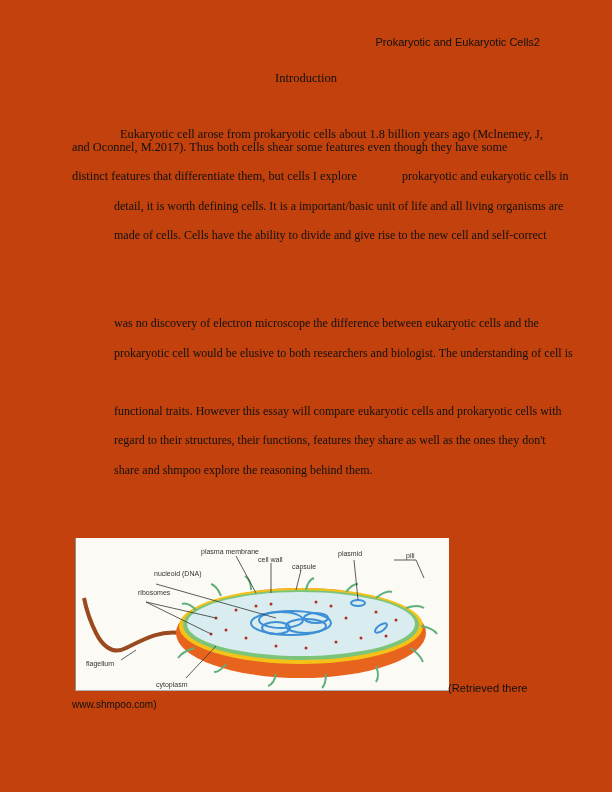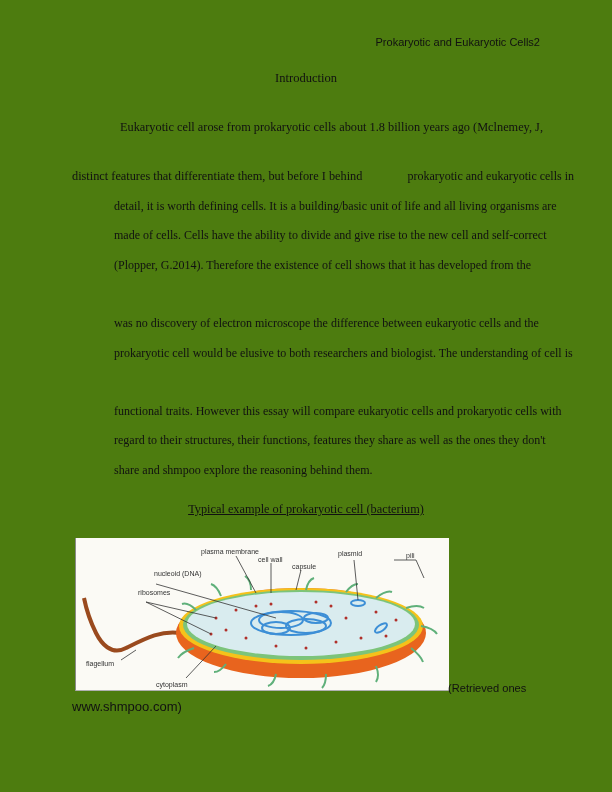--- a/index.html
+++ b/index.html
@@ -1,49 +1,48 @@
 <!DOCTYPE html>
 <html><head>
 <meta charset="utf-8">
 <style>
   html, body { margin: 0; padding: 0; background: #ffffff; }
   body { width: 612px; height: 792px; position: relative; overflow: hidden; color: #111; }
-  .page { position: absolute; left: 0; top: 0; width: 612px; height: 792px; background: #4d7c0f; }
+  .page { position: absolute; left: 0; top: 0; width: 612px; height: 792px; background: #c2410c; }
   .running-head { position: absolute; right: 72px; top: 36px; font-family: "Liberation Sans", sans-serif; font-size: 11px; color: #111; }
   .title { position: absolute; left: 0; width: 612px; top: 71px; text-align: center; font-family: "Liberation Serif", serif; font-size: 12.5px; }
   .line { position: absolute; left: 72px; font-size: 11.6px; white-space: nowrap; }
   .serif { font-family: "Liberation Serif", serif; font-size: 12.3px; }
   .sans { font-family: Liberation Serif, serif; font-size: 12px; padding-left: 42px; }
   .caption { position: absolute; left: 0; width: 612px; top: 502px; text-align: center; font-family: "Liberation Serif", serif; font-size: 12.3px; text-decoration: underline; }
   .figure { position: absolute; left: 75px; top: 538px; width: 373px; height: 152px; background: #fbfaf5; border-left: 1px solid #8a8a8a; border-bottom: 1px solid #b0b0b0; }
   .retrieved { position: absolute; left: 448px; top: 682px; font-family: "Liberation Sans", sans-serif; font-size: 11.1px; }
-  .retrieved2 { position: absolute; left: 72px; top: 699px; font-family: "Liberation Sans", sans-serif; font-size: 13px; }
+  .retrieved2 { position: absolute; left: 72px; top: 699px; font-family: "Liberation Sans", sans-serif; font-size: 10px; }
   .lbl { font-family: "Liberation Sans", sans-serif; font-size: 7px; fill: #333; }
 </style>
 </head>
 <body>
 
 <div class="page">
   <div class="running-head">Prokaryotic and Eukaryotic Cells2</div>
   <div class="title">Introduction</div>
 
-  <div class="line serif" style="top:120px; left:120px;">Eukaryotic cell arose from prokaryotic cells about 1.8 billion years ago (Mclnemey, J,</div>
+  <div class="line serif" style="top:127px; left:120px;">Eukaryotic cell arose from prokaryotic cells about 1.8 billion years ago (Mclnemey, J,</div>
+  <div class="line serif" style="top:140px;">and Oconnel, M.2017). Thus both cells shear some features even though they have some</div>
   <div class="line" style="top:169px;">
-    <span class="serif">distinct features that differentiate them, but before I behind </span><span class="sans">prokaryotic and eukaryotic cells in</span>
+    <span class="serif">distinct features that differentiate them, but cells I explore </span><span class="sans">prokaryotic and eukaryotic cells in</span>
   </div>
-  <div class="line sans" style="top:199px;">detail, it is worth defining cells. It is a building/basic unit of life and all living organisms are</div>
+  <div class="line sans" style="top:199px;">detail, it is worth defining cells. It is a important/basic unit of life and all living organisms are</div>
   <div class="line sans" style="top:228px;">made of cells.  Cells have the ability to divide and give rise to the new cell and self-correct</div>
-  <div class="line sans" style="top:258px;">(Plopper, G.2014). Therefore the existence of cell shows that it has developed from the</div>
   <div class="line sans" style="top:316px;">was no discovery of electron microscope the difference between eukaryotic cells and the</div>
   <div class="line sans" style="top:346px;">prokaryotic cell would be elusive to both researchers and biologist. The understanding of cell is</div>
   <div class="line sans" style="top:404px;">functional traits. However this essay will compare eukaryotic cells and prokaryotic cells with</div>
   <div class="line sans" style="top:433px;">regard to their structures, their functions, features they share as well as the ones they don't</div>
   <div class="line sans" style="top:463px;">share and shmpoo explore the reasoning behind them.</div>
 
-  <div class="caption">Typical example of prokaryotic cell (bacterium)</div>
 
   <div class="figure">
     <svg width="373" height="152" viewBox="0 0 373 152">
 
       <path d="M105,95 C85,92 70,100 50,110 C35,118 25,105 20,95 C15,85 10,70 8,60" stroke="#9a4a1e" stroke-width="4" fill="none"></path>
 
       <ellipse cx="225" cy="95" rx="125" ry="45" fill="#e8641e"></ellipse>
       <ellipse cx="225" cy="88" rx="122" ry="38" fill="#f5c21a"></ellipse>
       <ellipse cx="225" cy="87" rx="118" ry="35" fill="#7cc47a"></ellipse>
       <ellipse cx="225" cy="86" rx="114" ry="32" fill="#d9ecef"></ellipse>
@@ -113,15 +112,15 @@
       <text class="lbl" x="262" y="18">plasmid</text>
       <text class="lbl" x="330" y="20">pili</text>
       <text class="lbl" x="78" y="38">nucleoid (DNA)</text>
       <text class="lbl" x="216" y="31">capsule</text>
       <text class="lbl" x="62" y="57">ribosomes</text>
       <text class="lbl" x="10" y="128">flagellum</text>
       <text class="lbl" x="80" y="149">cytoplasm</text>
     </svg>
   </div>
 
-  <div class="retrieved">(Retrieved ones</div>
+  <div class="retrieved">(Retrieved there</div>
   <div class="retrieved2">www.shmpoo.com)</div>
 </div>
 
 </body></html>

